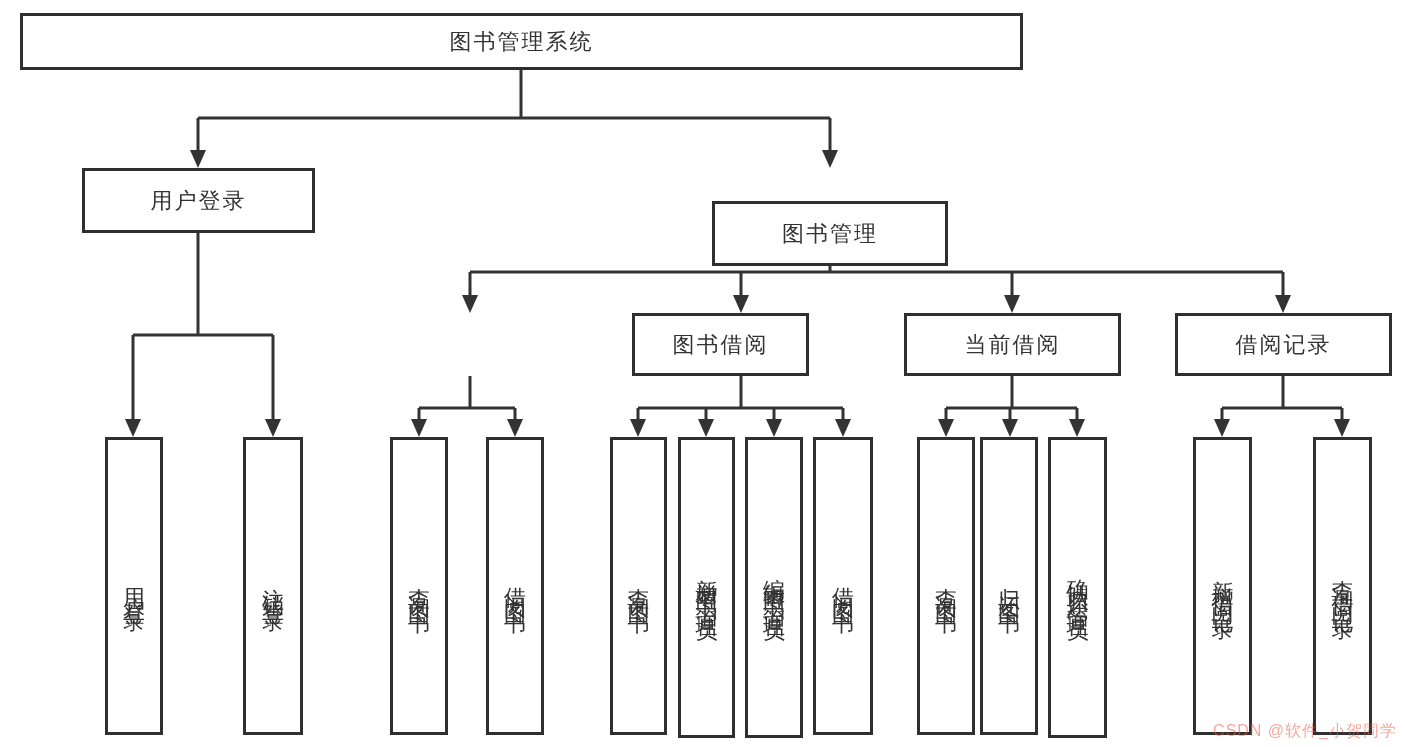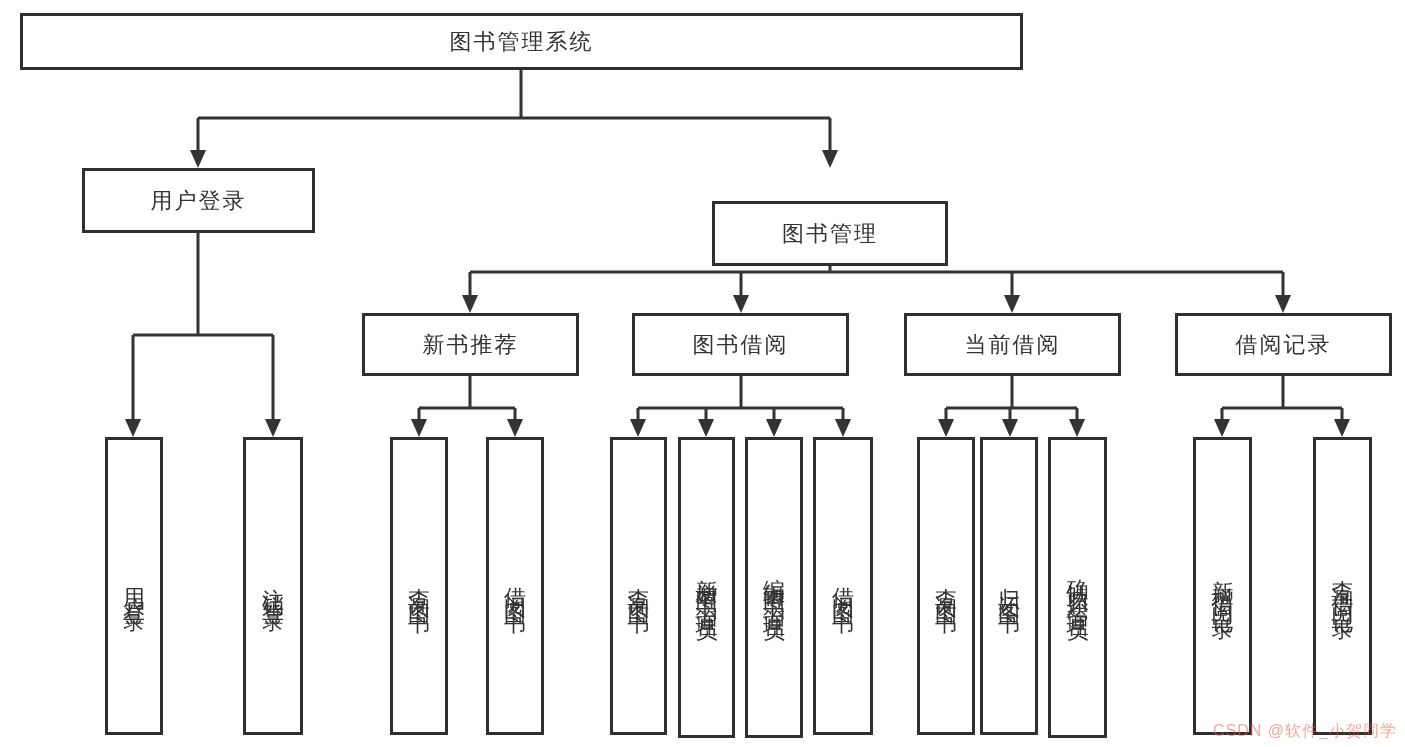--- a/index.html
+++ b/index.html
@@ -67,22 +67,21 @@
       <polygon points="1214,419 1230,419 1222,437"></polygon>
       <polygon points="1334,419 1350,419 1342,437"></polygon>
     </g>
   </svg>
 
   <div class="box h" style="left:20px;top:13px;width:1003px;height:57px;">图书管理系统</div>
 
   <div class="box h" style="left:82px;top:168px;width:233px;height:65px;">用户登录</div>
   <div class="box h" style="left:712px;top:168px;width:236px;height:65px;margin-top:33px;">图书管理</div>
 
-  <div class="box h" style="left:362px;top:313px;width:217px;height:63px;">新书推荐</div>
-  <div class="box h" style="left:632px;top:313px;width:217px;height:63px;">图书借阅</div>
+  <div class="box h" style="left:632px;top:313px;width:177px;height:63px;">图书借阅</div>
   <div class="box h" style="left:904px;top:313px;width:217px;height:63px;text-align:center;">当前借阅</div>
   <div class="box h" style="left:1175px;top:313px;width:217px;height:63px;">借阅记录</div>
 
   <div class="box v" style="left:105px;top:437px;width:58px;height:298px;">
     <span>用户登录</span>
     </div>
   <div class="box v" style="left:243px;top:437px;width:60px;height:298px;">
     <span>注销登录</span>
     </div>
 

